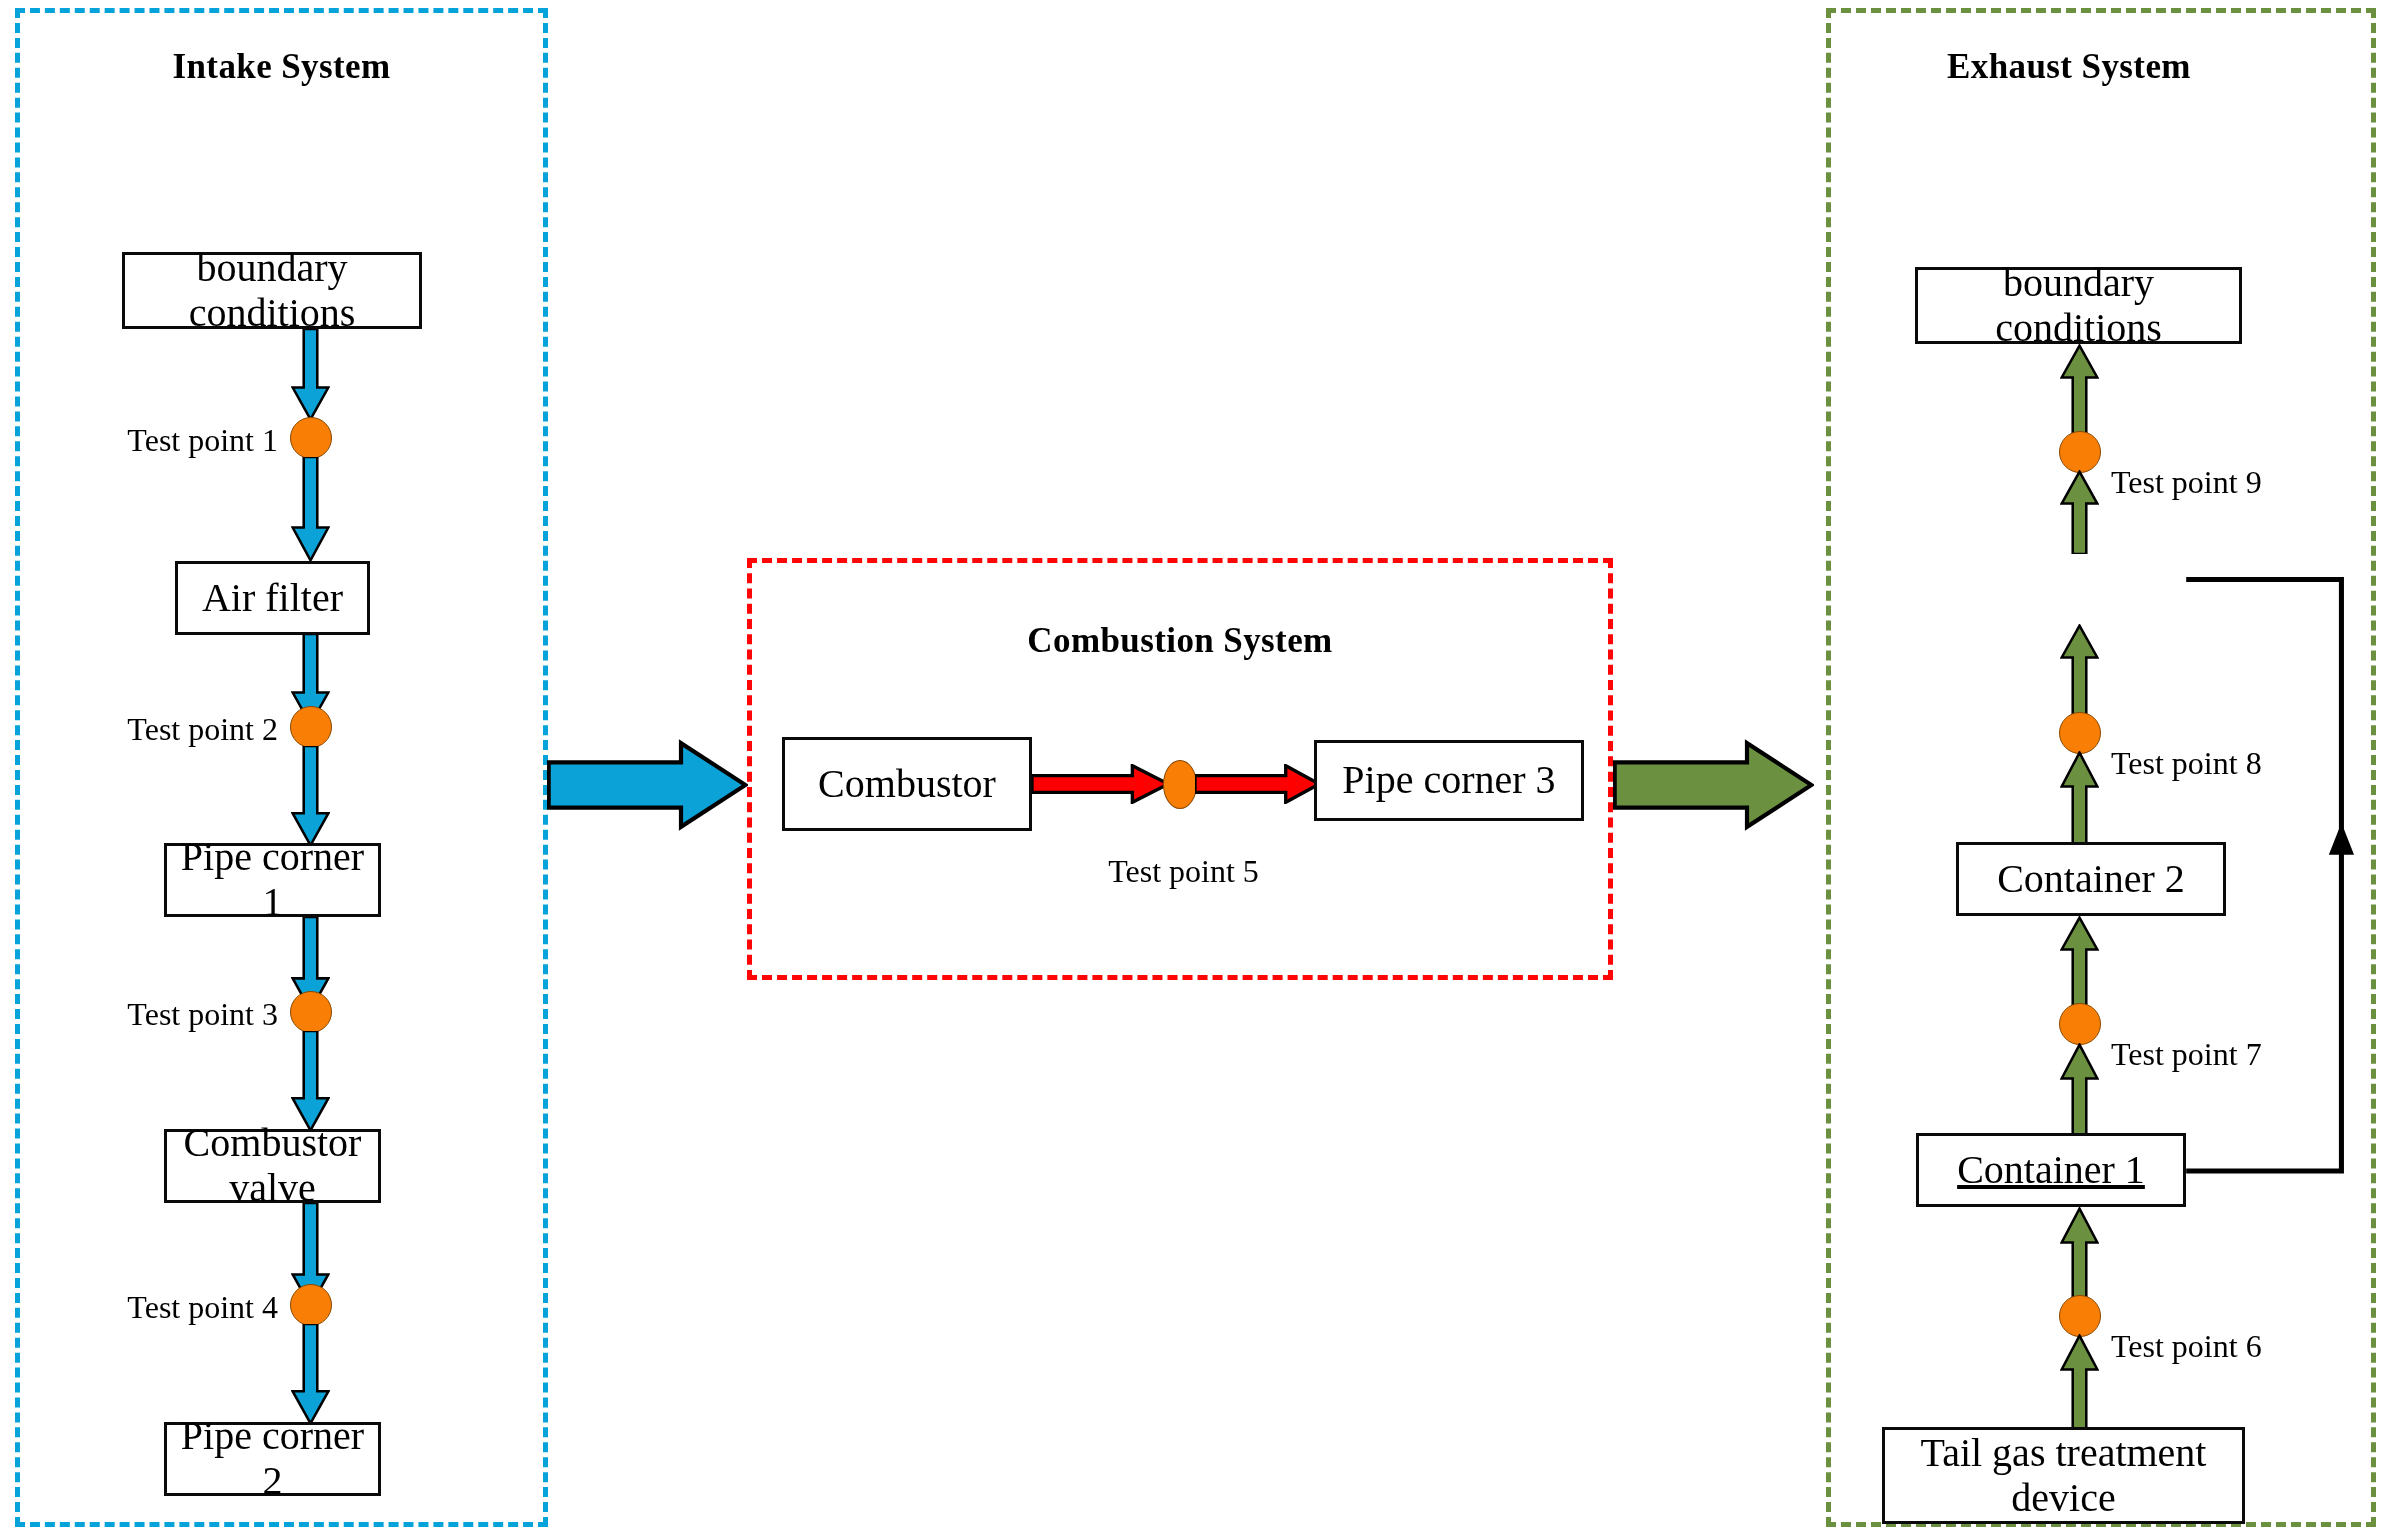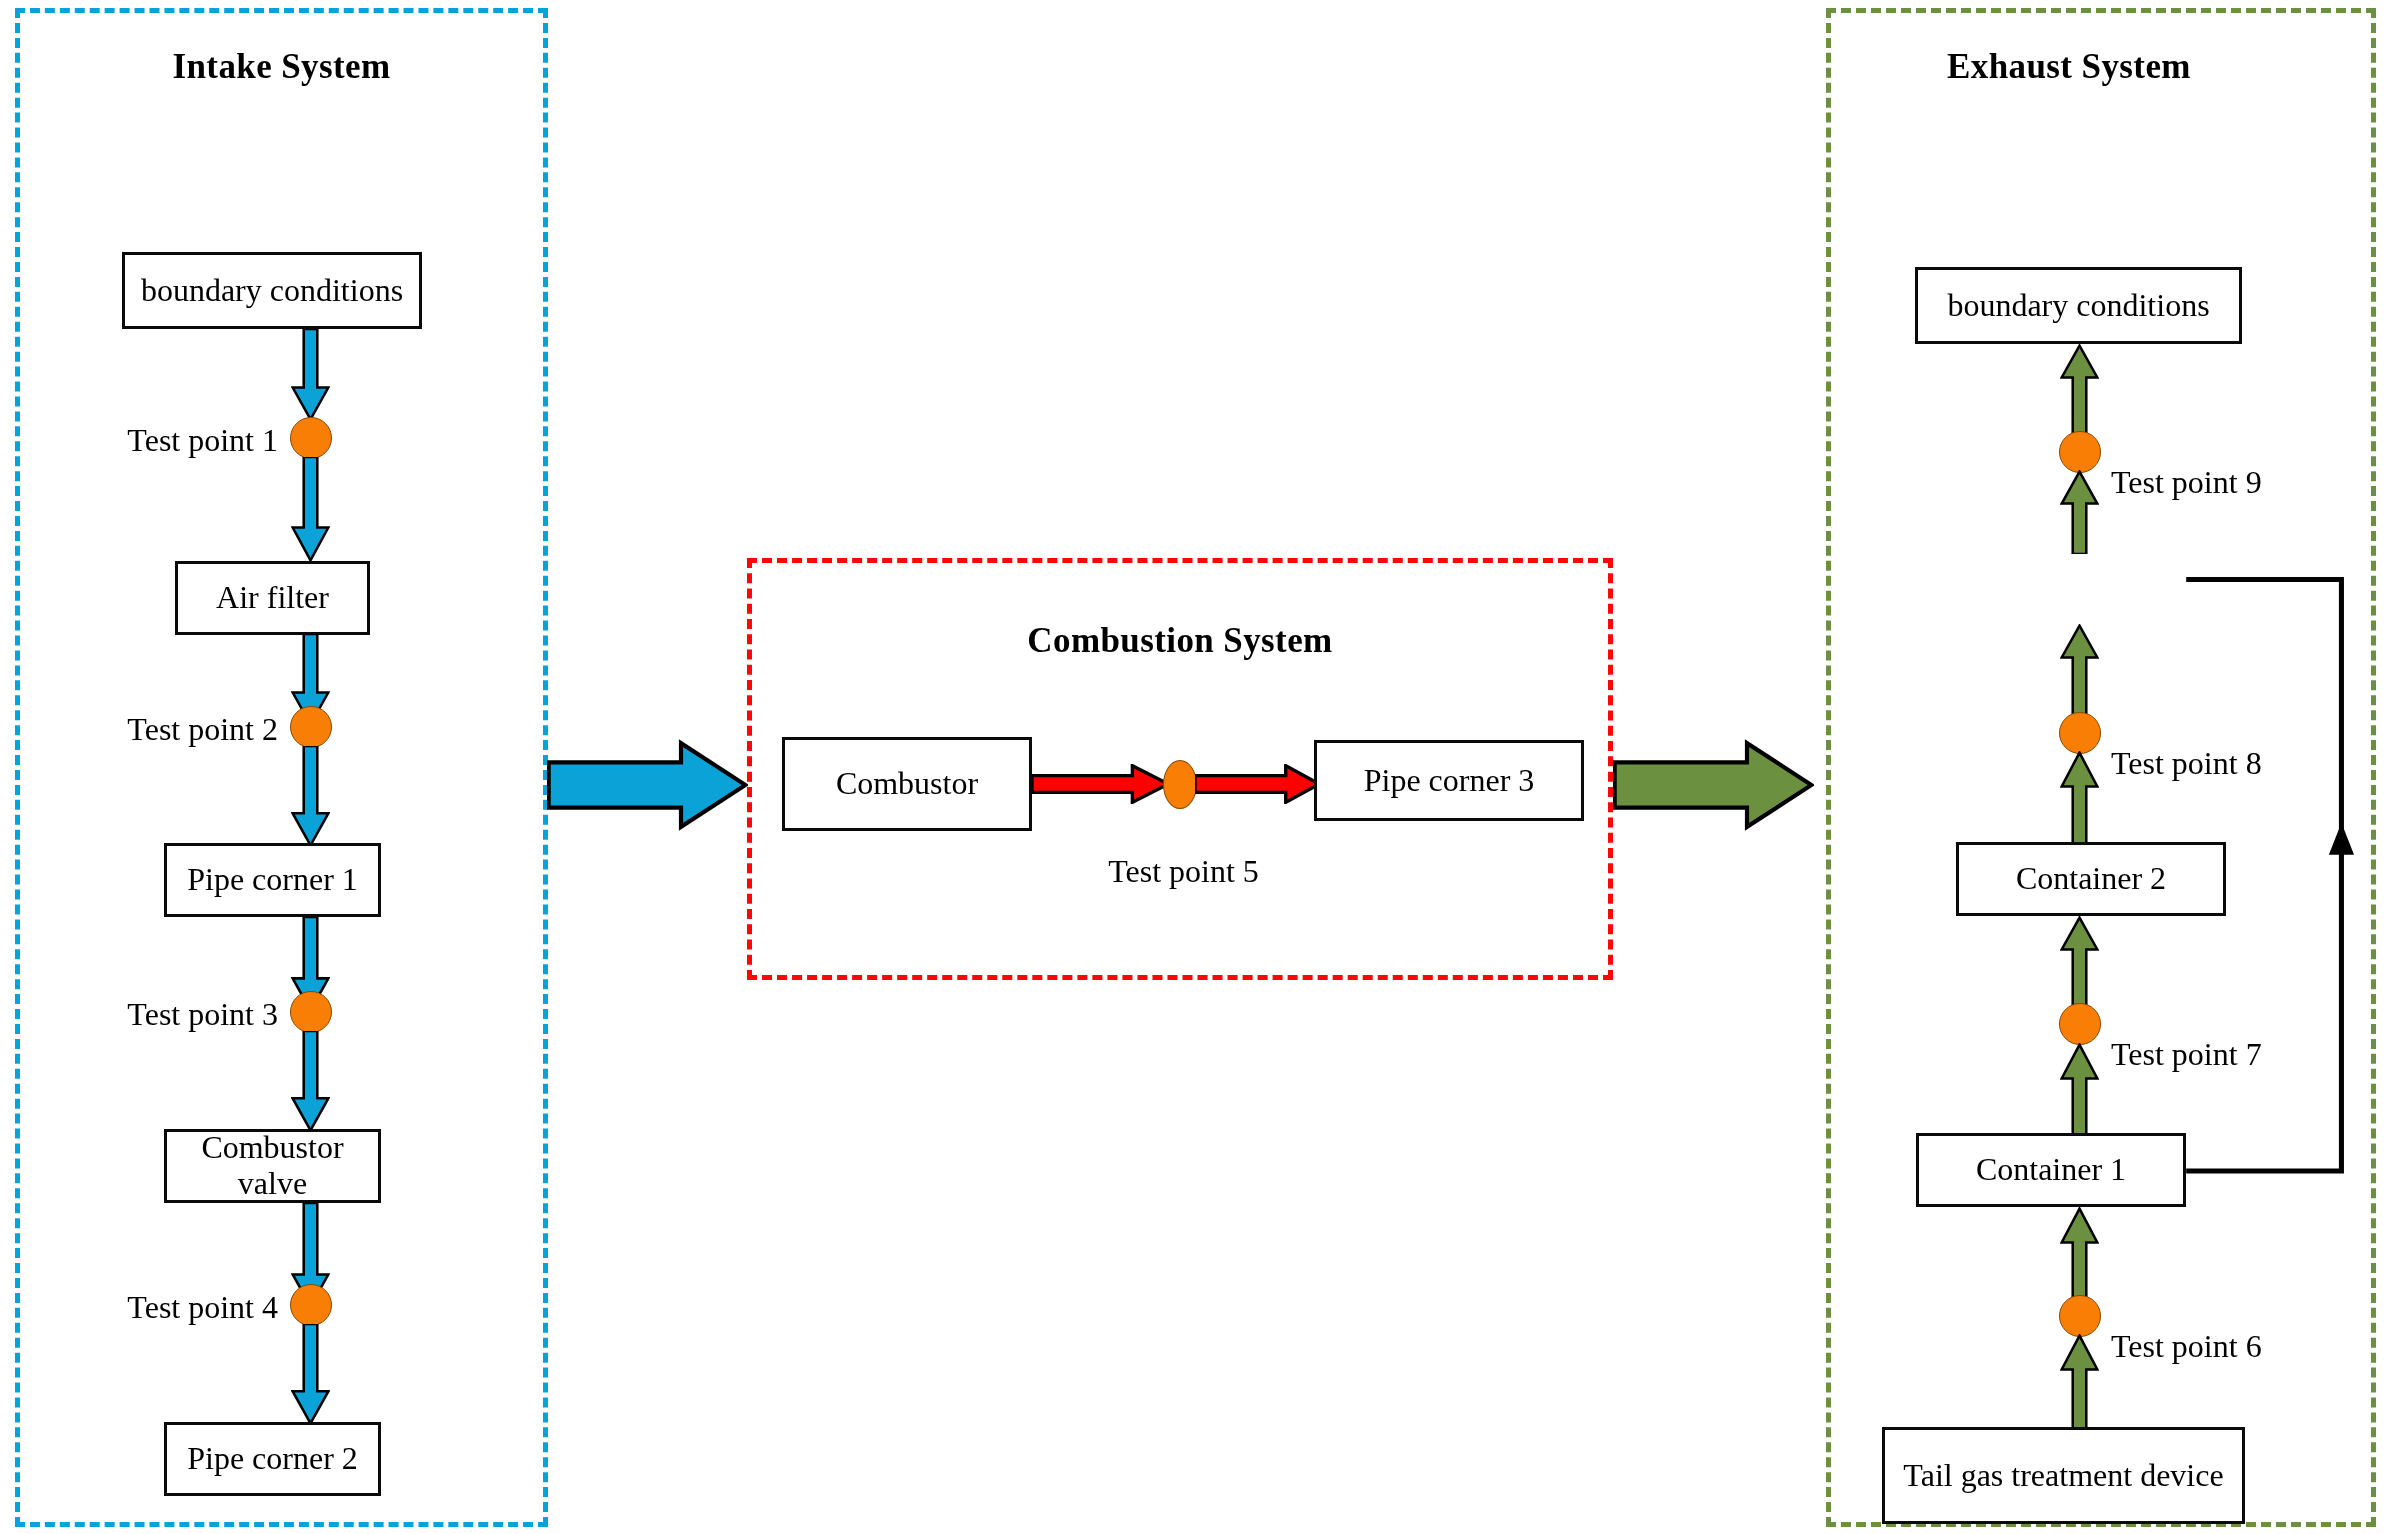--- a/index.html
+++ b/index.html
@@ -41,21 +41,21 @@
   .t-exhaust { left: 1794px; top: 47px;  width: 550px;  }
 
   
   .pbox {
     position: absolute;
     border: 3.4px solid #0a0a0a;
     background: #ffffff;
     display: flex;
     align-items: center;
     justify-content: center;
-    font-size: 32px;
+    font-size: 40px;
     color: #000;
     line-height: 1.12;
     text-align: center;
     padding: 13px 5px;
   }
 
   
   .varrow {
     position: absolute;
     width: 39px;
@@ -243,21 +243,21 @@
   </div>
   <div class="tp-dot" style="left:2059px; top:1003px;"></div>
   <div class="tp-label right" style="left:2111px; top:1008px; width:252px;">Test point 7</div>
 
   <div class="varrow" style="left:2060px; top:1043px; height:97px;">
     <svg viewBox="0 0 46 115" preserveAspectRatio="none">
       <polygon points="23,2 44,42 31,42 31,115 15,115 15,42 2,42" fill="#6B9140" stroke="#000" stroke-width="3"></polygon>
     </svg>
   </div>
 
-  <div class="pbox" style="left:1916px; top:1133px; width:270px; height:74px;">Container 1</div>
+  <div class="pbox" style="left:1916px; top:1133px; width:270px; height:74px;text-decoration:underline;">Container 1</div>
 
   <div class="varrow" style="left:2060px; top:1207px; height:97px;">
     <svg viewBox="0 0 46 115" preserveAspectRatio="none">
       <polygon points="23,2 44,42 31,42 31,115 15,115 15,42 2,42" fill="#6B9140" stroke="#000" stroke-width="3"></polygon>
     </svg>
   </div>
   <div class="tp-dot" style="left:2059px; top:1295px;"></div>
   <div class="tp-label right" style="left:2111px; top:1300px; width:252px;">Test point 6</div>
 
   <div class="varrow" style="left:2060px; top:1334px; height:97px;">

